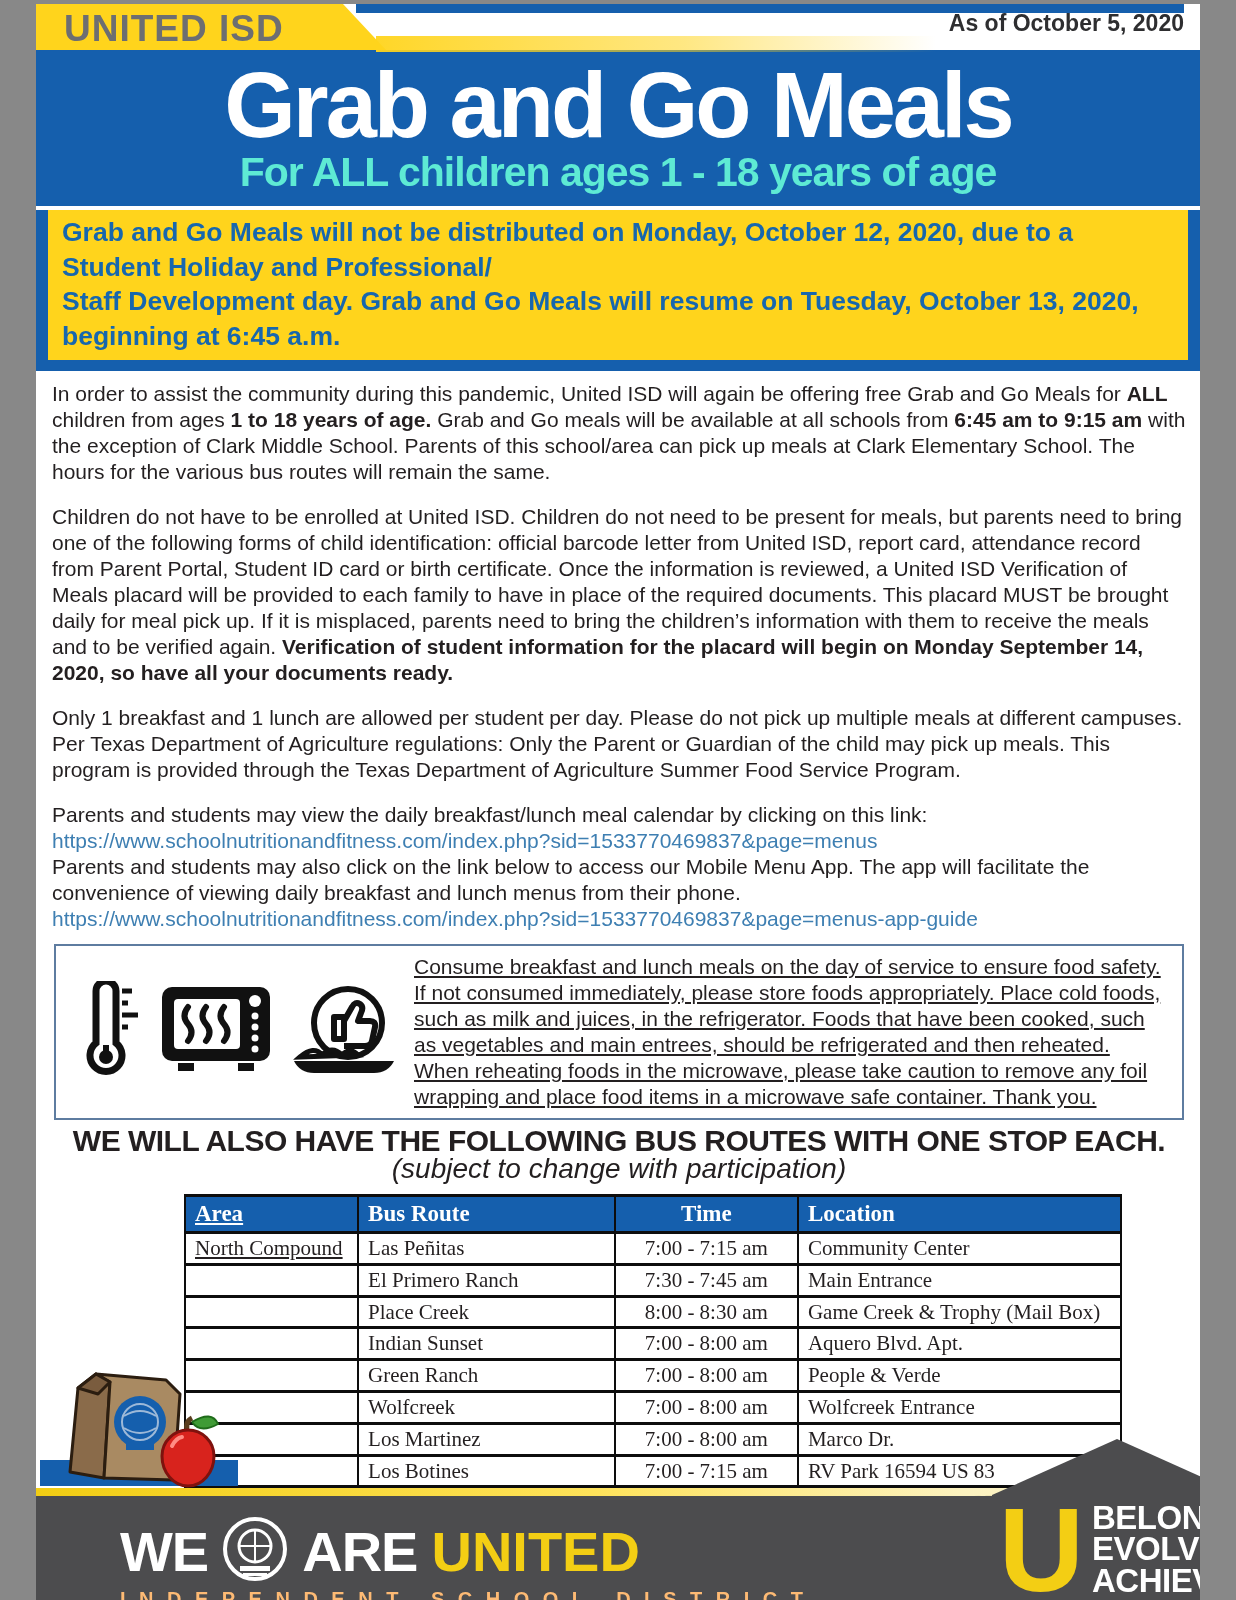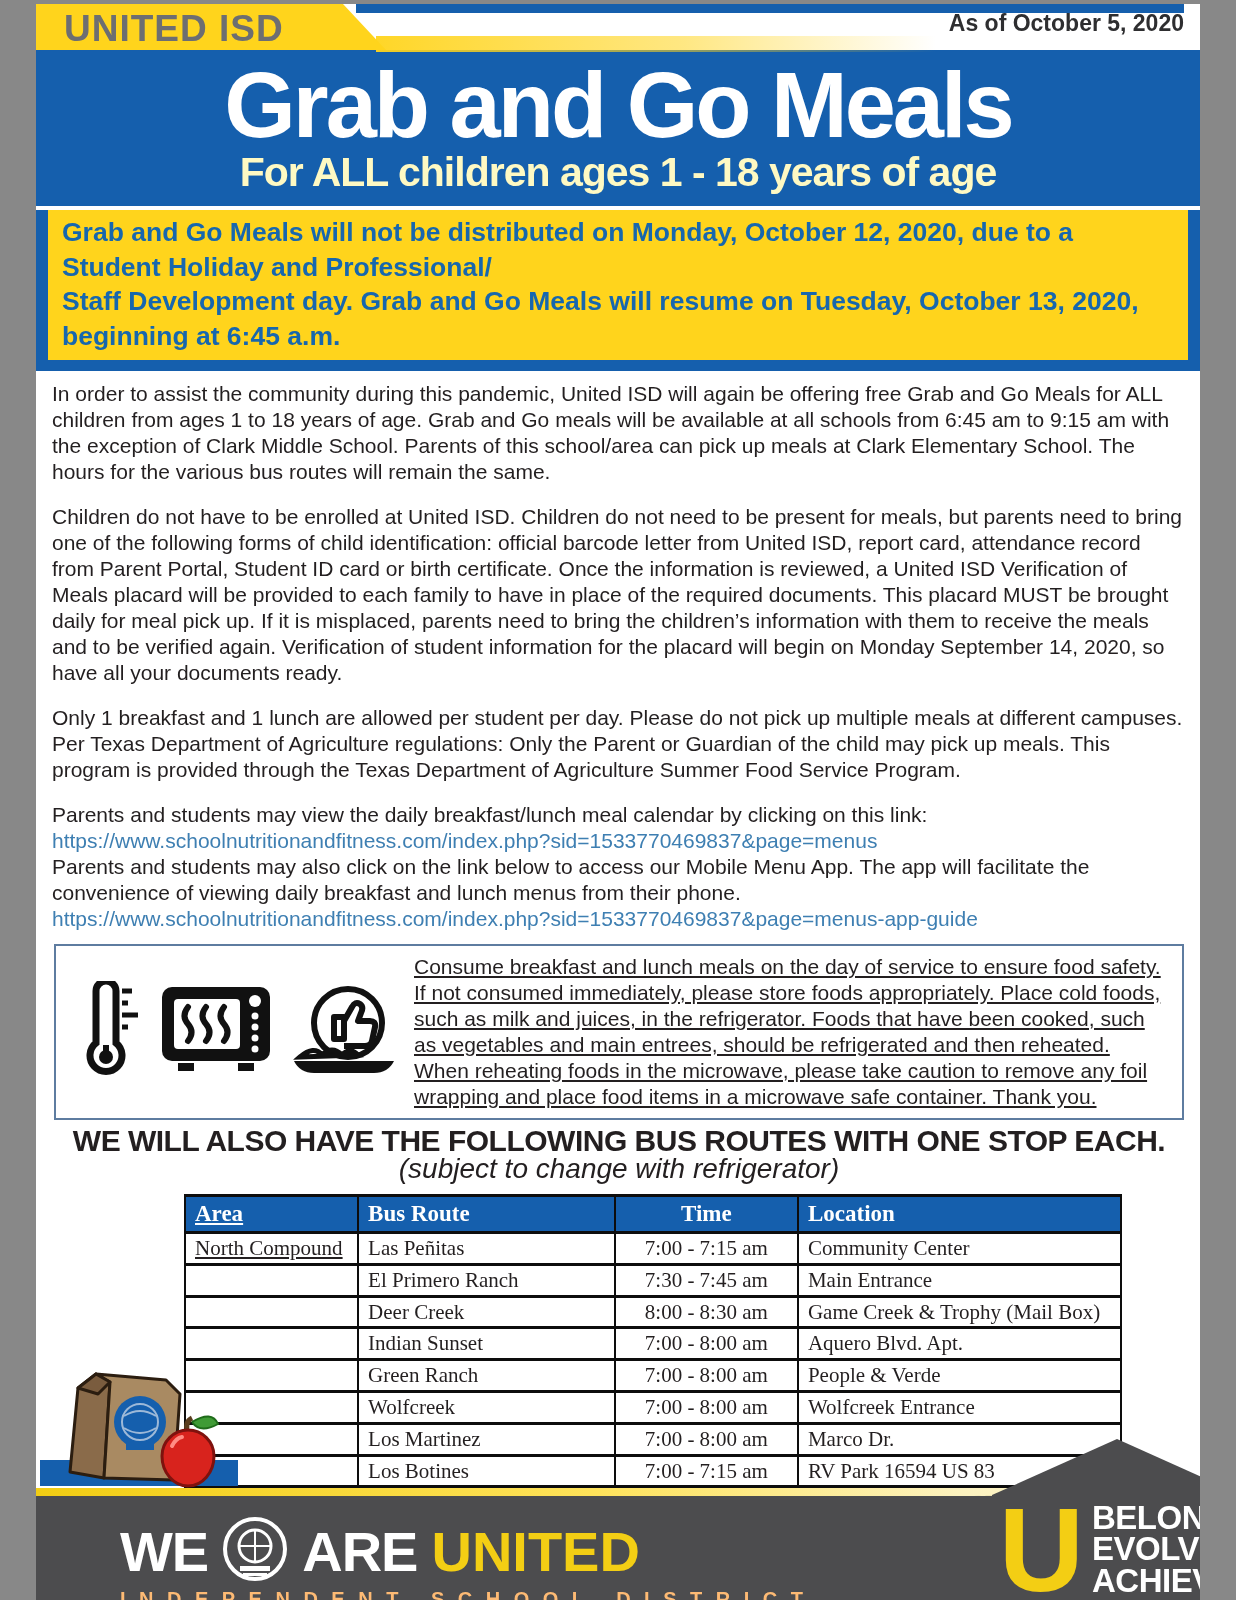--- a/index.html
+++ b/index.html
@@ -1,37 +1,37 @@
 <!DOCTYPE html>
 <html><head>
 <meta charset="utf-8">
 <style>
   * { margin:0; padding:0; box-sizing:border-box; }
   body { background:#888; font-family:"Liberation Sans", sans-serif; }
   .page {
     position:relative; width:1164px; height:1600px; margin:4px auto;
     background:#fff; overflow:hidden; color:#231f20;
   }
-  .b { font-weight:normal; }
+  .b { font-weight:bold; }
 
   
   .top-strip { position:relative; height:46px; background:#fff; }
   .top-blue-bar { position:absolute; left:320px; top:0; width:828px; height:9px; background:#155fad; }
   .yellow-streak { position:absolute; left:340px; top:32px; width:560px; height:16px;
     background:linear-gradient(to right, rgba(255,212,28,.95) 0%, rgba(255,212,28,.55) 55%, rgba(255,212,28,0) 100%); }
   .brand-banner { position:absolute; left:0; top:0; width:380px; height:46px; background:#ffd41c;
     clip-path:polygon(0 0, 307px 0, 350px 100%, 0 100%); }
   .brand-banner span { display:block; padding:4px 0 0 28px; font-size:37px; font-weight:bold;
     color:#6d6e71; letter-spacing:1px; }
   .as-of { position:absolute; right:16px; top:6px; font-size:23px; font-weight:bold; color:#2e2e30; }
 
   
   .hero { background:#155fad; text-align:center; padding:10px 0 12px 0; }
   .hero-title { color:#fff; font-weight:bold; font-size:92px; line-height:.98; letter-spacing:-3px; }
-  .hero-sub { color:#fef9c3; font-weight:bold; font-size:41px; line-height:1.08; letter-spacing:-1px; }
+  .hero-sub { color:#5eead4; font-weight:bold; font-size:41px; line-height:1.08; letter-spacing:-1px; }
 
   
   .notice-wrap { background:#155fad; border-top:4px solid #fff; padding:0 12px 11px 12px; }
   .notice { background:#ffd41c; color:#1767ae; font-weight:bold; font-size:26.5px;
     line-height:1.3; padding:5px 14px 7px 14px; }
 
   
   .content { padding:10px 14px 0 16px; font-size:21px; line-height:26px; }
   .content p { margin-bottom:19px; }
   .link { color:#3e7fb2; text-decoration:none; display:block; }
@@ -161,21 +161,21 @@
             </g>
             <path d="M8 74 q14 -12 22 -2 q10 -10 20 0 q8 -8 16 0 z" fill="none" stroke="#111" stroke-width="5"></path>
             <path d="M2 78 h100 q-6 12 -20 12 h-60 q-14 0 -20 -12 z" fill="#111"></path>
           </svg>
         </span>
       </div>
       <div class="safety-text">Consume breakfast and lunch meals on the day of service to ensure food safety. If not consumed immediately, please store foods appropriately. Place cold foods, such as milk and juices, in the refrigerator. Foods that have been cooked, such as vegetables and main entrees, should be refrigerated and then reheated. When reheating foods in the microwave, please take caution to remove any foil wrapping and place food items in a microwave safe container. Thank you.</div>
     </div>
 
     <div class="bus-heading">WE WILL ALSO HAVE THE FOLLOWING BUS ROUTES WITH ONE STOP EACH.</div>
-    <div class="bus-subheading">(subject to change with refrigerator)</div>
+    <div class="bus-subheading">(subject to change with participation)</div>
   </div>
 
   <div class="bus-table-wrap">
     <table>
       <thead>
         <tr>
           <th class="col-area">Area</th>
           <th class="col-route">Bus Route</th>
           <th class="col-time">Time</th>
           <th class="col-location">Location</th>
@@ -189,21 +189,21 @@
             <td class="col-location">Community Center</td>
           </tr>
           <tr>
             <td class="col-area"></td>
             <td class="col-route">El Primero Ranch</td>
             <td class="col-time">7:30 - 7:45 am</td>
             <td class="col-location">Main Entrance</td>
           </tr>
           <tr>
             <td class="col-area"></td>
-            <td class="col-route">Deer Creek</td>
+            <td class="col-route">Place Creek</td>
             <td class="col-time">8:00 - 8:30 am</td>
             <td class="col-location">Game Creek &amp; Trophy (Mail Box)</td>
           </tr>
           <tr>
             <td class="col-area"></td>
             <td class="col-route">Indian Sunset</td>
             <td class="col-time">7:00 - 8:00 am</td>
             <td class="col-location">Aquero Blvd. Apt.</td>
           </tr>
           <tr>

